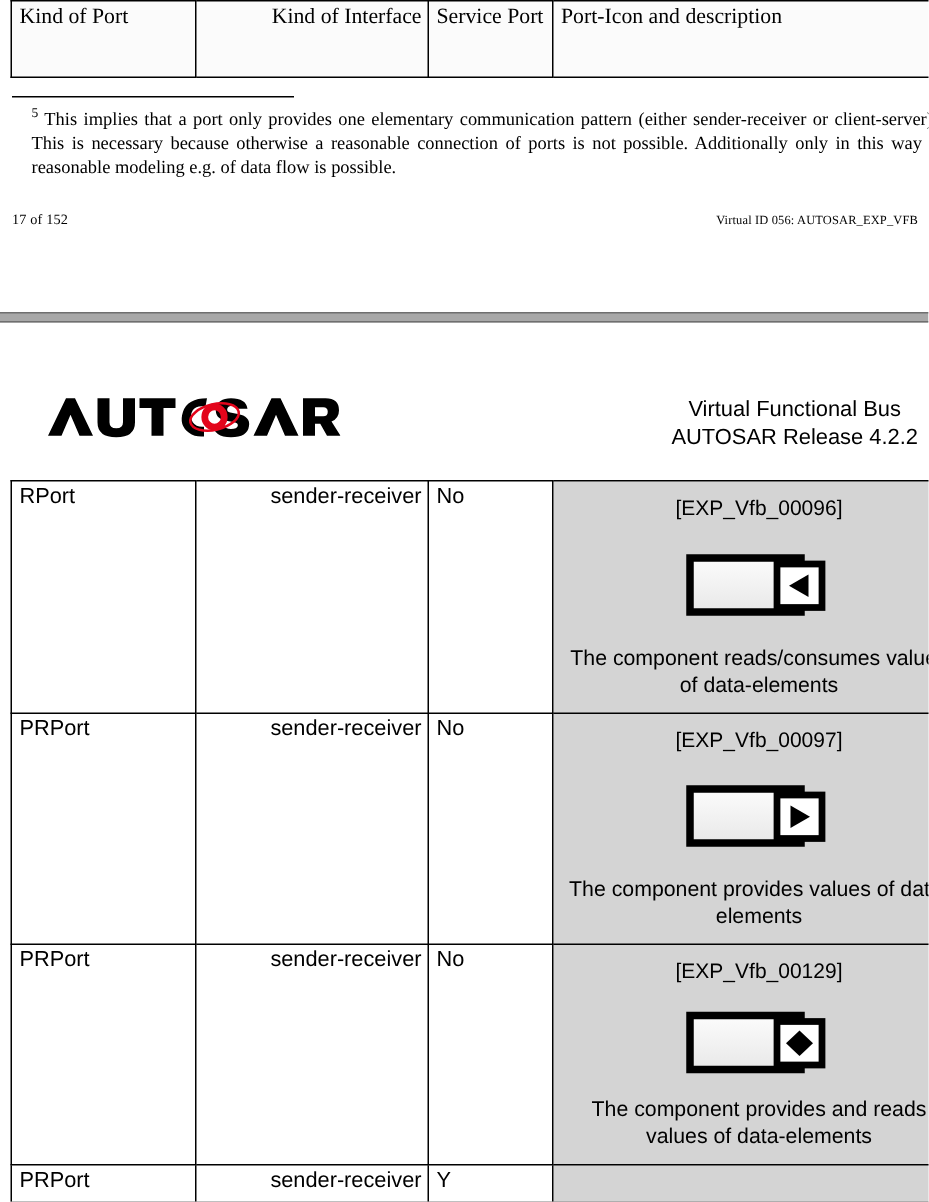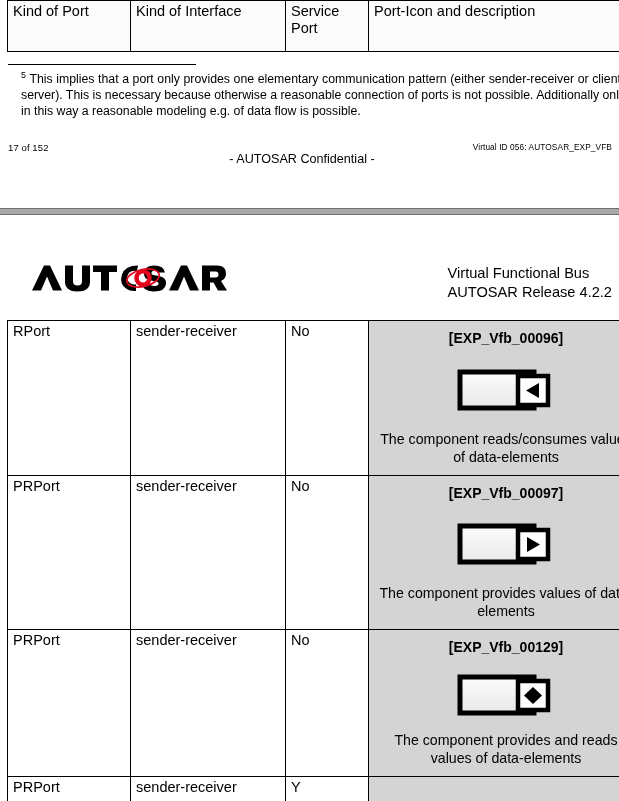--- a/index.html
+++ b/index.html
@@ -15,38 +15,39 @@
     font-family: "Liberation Sans", sans-serif;
     color: #000000;
     -webkit-font-smoothing: antialiased;
   }
 
   
   #page-one-fragment {
     position: absolute;
     left: 0; top: 0;
     width: 619px;
+    font-family: Liberation Serif, serif;
   }
 
   
   .tbl {
     border-collapse: collapse;
     table-layout: fixed;
     width: 605px;
     margin-left: 7px;
   }
   .tbl td {
     border: 1px solid #000000;
     vertical-align: top;
     padding: 2px 4px 2px 5px;
     font-size: 14.5px;
     line-height: 1.18;
   }
   .col-port    { width: 113px; }
-  .col-iface   { width: 145px; }
+  .col-iface   { width: 145px; text-align: right; }
   .col-svc     { width: 73px;  }
   .col-desc    { width: 274px; }
 
   .hdr-row td {
     background: #fbfbfb;
     height: 46px;
   }
 
   
   .footnote-rule {
@@ -134,21 +135,21 @@
     left: 31px;
     top: 46px;
     height: 34px;
     display: block;
   }
 
   .doc-title {
     position: absolute;
     right: 7px;
     top: 49px;
-    text-align: left;
+    text-align: center;
     font-size: 14.6px;
     line-height: 1.33;
     white-space: pre-line;
   }
 
   
   .tbl2 {
     border-collapse: collapse;
     table-layout: fixed;
     width: 605px;
@@ -172,21 +173,20 @@
     display: flex;
     flex-direction: column;
     align-items: center;
     justify-content: flex-start;
     height: 100%;
     box-sizing: border-box;
   }
   .req-id {
     font-size: 14px;
     margin-bottom: 2px;
-    font-weight: bold;
   }
   .icon-wrap {
     flex: 1 1 auto;
     display: flex;
     align-items: center;
     justify-content: center;
     min-height: 52px;
   }
   .desc-text {
     font-size: 14.2px;
@@ -218,21 +218,20 @@
     </table>
 
   <div class="footnote-rule"></div>
 
   <div class="footnote"><sup>5</sup> <span>This implies that a port only provides one elementary communication pattern (either sender-receiver or client-server). This is necessary because otherwise a reasonable connection of ports is not possible. Additionally only in this way a reasonable modeling e.g. of data flow is possible.</span></div>
 
   <div class="pg-footer">
     <span class="pg-num">17 of 152</span>
     <span class="doc-id">Virtual ID 056: AUTOSAR_EXP_VFB</span>
   </div>
-  <div class="confidential">- AUTOSAR Confidential -</div>
 
   <div class="page-separator"></div>
 </div>
 
 <div id="page-two">
 
   <div class="page2-header">
 
     <svg class="logo" viewBox="0 0 392 62" width="196" height="31" aria-hidden="true">
       <g fill="#000000">

